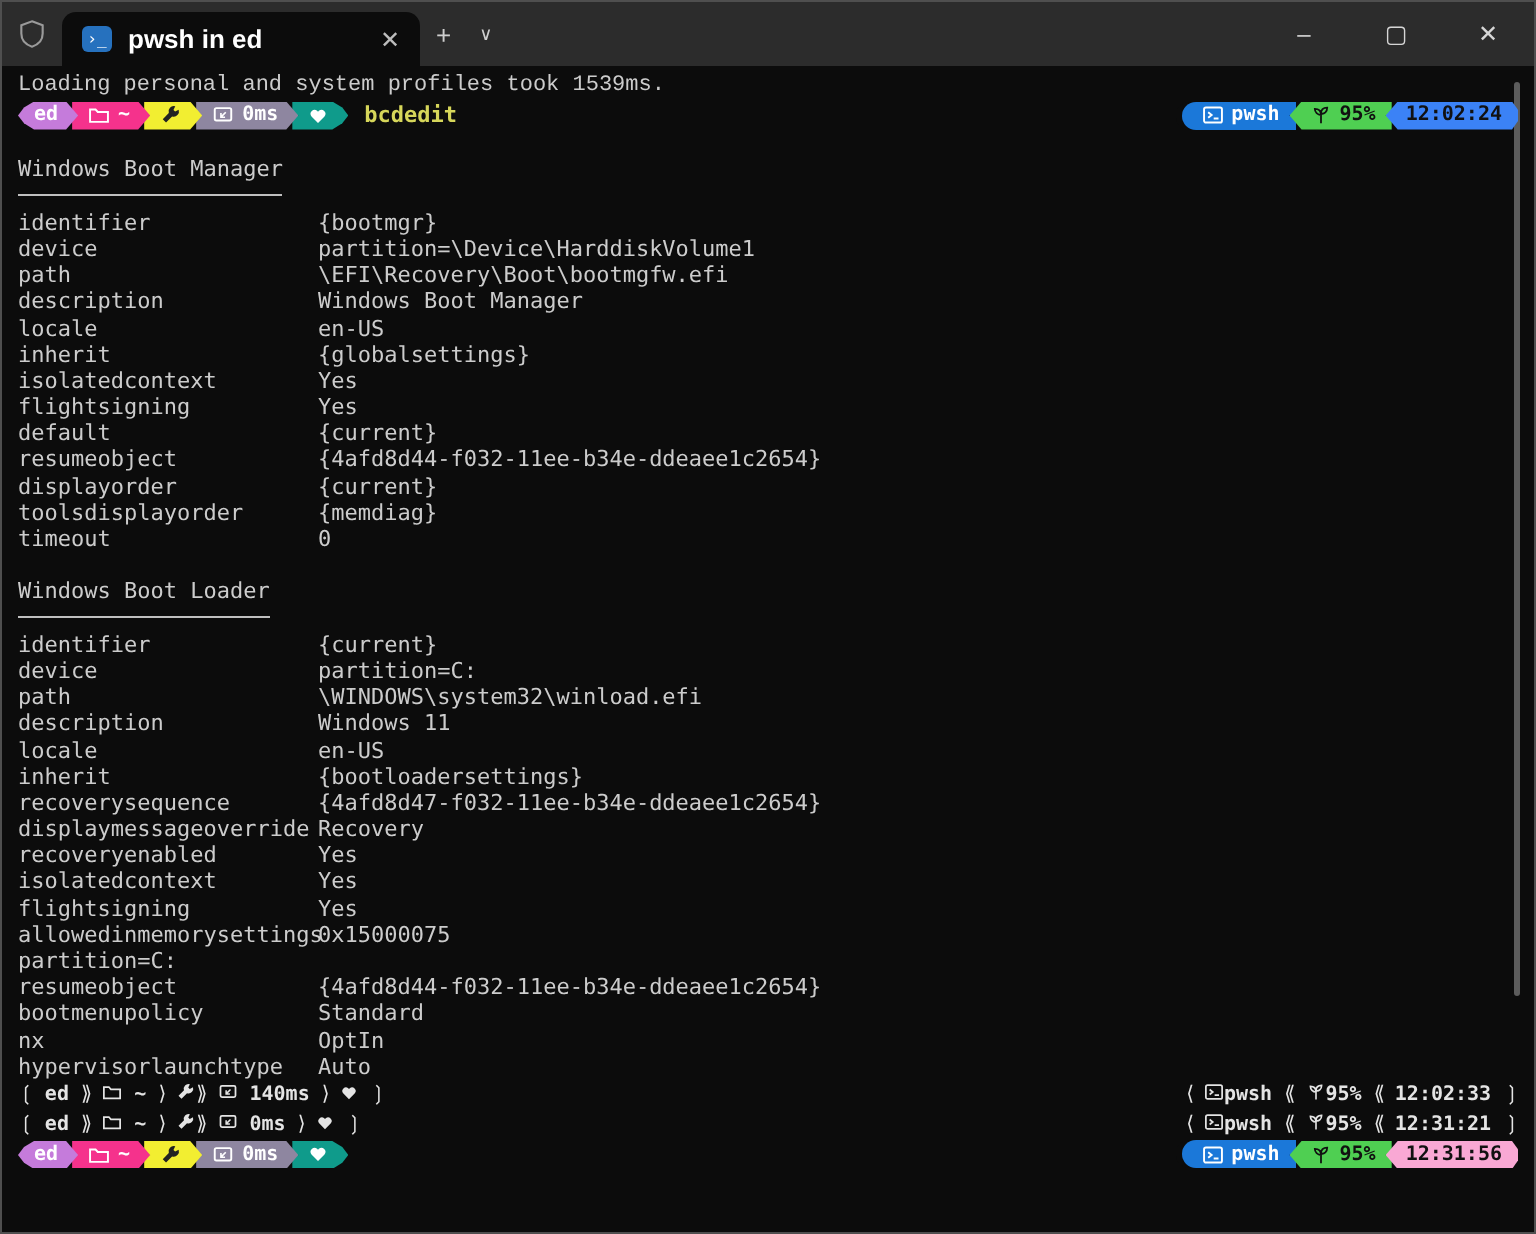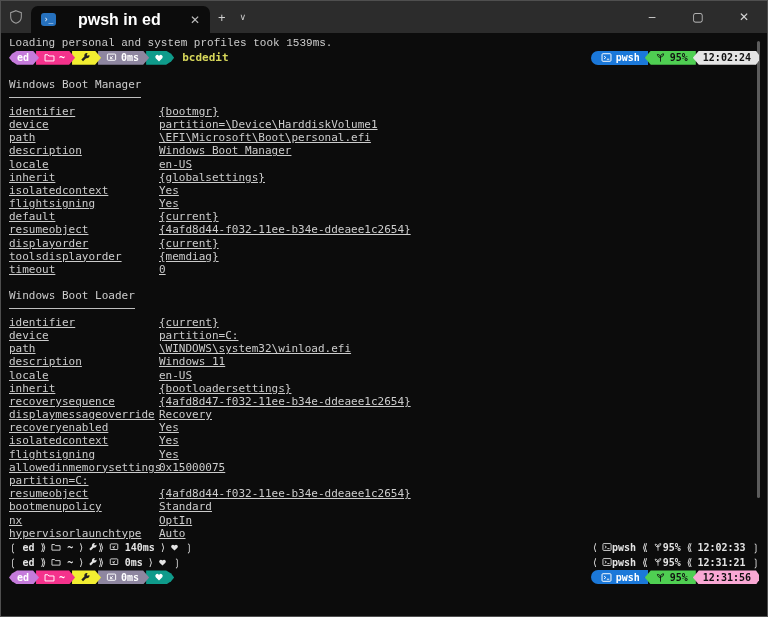--- a/index.html
+++ b/index.html
@@ -6,30 +6,30 @@
   .window{position:relative;width:766px;height:615px;background:#0c0c0c;border:1px solid #4f4f4f;
     font-family:"DejaVu Sans Mono",monospace;overflow:hidden;}
   
   .titlebar{height:32px;background:#2c2c2c;display:flex;align-items:stretch;position:relative;
     font-family:"Liberation Sans",sans-serif;}
   .admin-shield{width:30px;display:flex;align-items:center;justify-content:center;color:#9a9a9a;}
   .tab{align-self:flex-end;height:27px;width:163px;background:#0c0c0c;border-radius:7px 7px 0 0;
     display:flex;align-items:center;padding:0 6px 0 10px;color:#ffffff;}
   .tab .ps-badge{width:15px;height:13px;background:#2671be;border-radius:3px;color:#fff;
     font-size:8px;line-height:13px;text-align:center;font-family:"DejaVu Sans Mono",monospace;flex:0 0 auto;}
-  .tab-title{font-size:16px;font-weight:700;margin-left:22px;flex:1;white-space:nowrap;overflow:hidden;}
+  .tab-title{font-size:13px;font-weight:700;margin-left:8px;flex:1;white-space:nowrap;overflow:hidden;}
   .tab-close{color:#bdbdbd;font-size:12px;padding:0 4px;cursor:default;}
   .newtab,.tabdrop{color:#cfcfcf;font-size:13px;align-self:center;padding:2px 8px;}
   .tabdrop{font-size:9px;padding:2px 6px;}
   .win-controls{margin-left:auto;display:flex;}
   .win-btn{width:46px;display:flex;align-items:center;justify-content:center;color:#d6d6d6;font-size:12px;}
   
   .term{position:relative;padding:4px 8px 0 8px;font-size:11px;line-height:13.2px;color:#cccccc;}
   .t-line{height:13.2px;white-space:pre;font-family:Liberation Mono, monospace;}
-  .row{display:flex;height:13.2px;white-space:pre;text-decoration:underline;}
+  .row{display:flex;height:13.2px;white-space:pre;}
   .row .k{width:150px;flex:0 0 auto;}
   .heading{height:13.2px;white-space:pre;}
   .rule{height:13.2px;position:relative;}
   .rule i{position:absolute;top:5px;left:0;height:1px;background:#bfbfbf;display:block;}
   .rule.w20 i{width:132px;} .rule.w19 i{width:126px;}
   
   .prompt-line{display:flex;justify-content:space-between;align-items:center;height:15px;margin:0 0 0 0;}
   .pl,.pr{display:flex;align-items:center;}
   .seg{display:inline-flex;align-items:center;gap:4px;height:14px;font-size:10px;font-weight:700;
     padding:0 10px 0 8px;position:relative;white-space:pre;}
@@ -127,21 +127,21 @@
             </svg></span>
         <span class="cmd">bcdedit</span>
       </div>
       <div class="pr">
         <span class="seg" style="background:#1b78d9;color:#fff"><svg class="icon" width="11" height="11">
               <use href="#i-term"></use>
             </svg><span>pwsh</span></span>
         <span class="seg" style="background:#4fcf52;color:#111"><svg class="icon" width="11" height="11">
               <use href="#i-plant"></use>
             </svg><span>95%</span></span>
-        <span class="seg" style="background:#e5e5e5;color:#111"><span>12:02:24</span></span>
+        <span class="seg" style="background:#3b82f6;color:#111"><span>12:02:24</span></span>
       </div>
     </div>
 
     <div class="t-line"></div>
 
     <div>
       <div class="heading">Windows Boot Manager</div>
       <div class="rule w20">
           <i></i>
         </div>
@@ -152,21 +152,21 @@
             <span class="v">{bootmgr}</span>
           </div>
 
           <div class="row">
             <span class="k">device</span>
             <span class="v">partition=\Device\HarddiskVolume1</span>
           </div>
 
           <div class="row">
             <span class="k">path</span>
-            <span class="v">\EFI\Microsoft\Boot\personal.efi</span>
+            <span class="v">\EFI\Recovery\Boot\bootmgfw.efi</span>
           </div>
 
           <div class="row">
             <span class="k">description</span>
             <span class="v">Windows Boot Manager</span>
           </div>
 
           <div class="row">
             <span class="k">locale</span>
             <span class="v">en-US</span>

